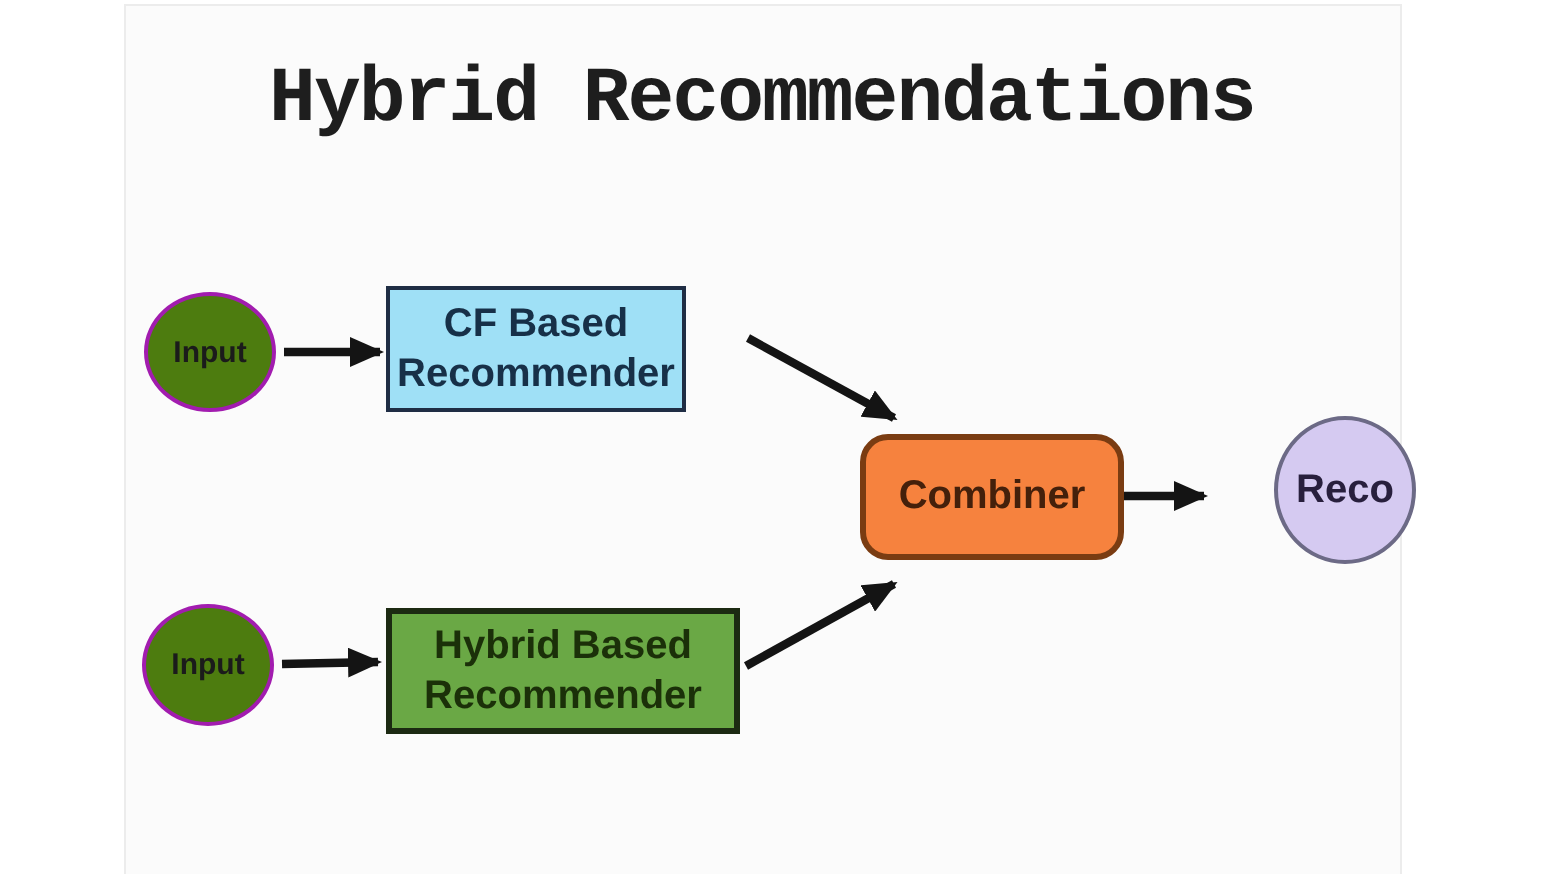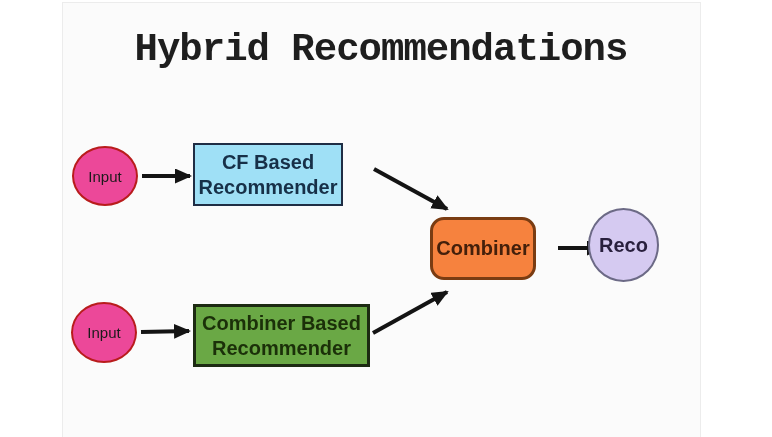--- a/index.html
+++ b/index.html
@@ -21,42 +21,42 @@
     font-size:39px; font-weight:600; letter-spacing:-1px;
     color:#1e1e1e;
     font-family:Liberation Mono, monospace;
   }
   .node {
     position:absolute; display:flex; align-items:center; justify-content:center;
     text-align:center; box-sizing:border-box;
   }
   .ellipse { border-radius:50%; }
   .input-circle {
-    background:#ec4899; border:2px solid #b91c1c;
-    font-size:15px; font-weight:400; color:#1b1b1b;
+    background:#4d7c0f; border:2px solid #a21caf;
+    font-size:15px; font-weight:700; color:#1b1b1b;
   }
   .node-input-top    { left:72px;  top:146px; width:66px; height:60px; }
   .node-input-bottom { left:71px;  top:302px; width:66px; height:61px; }
   .node-cf {
     left:193px; top:143px; width:150px; height:63px;
     background:#9fe0f6; border:2px solid #1f2d44;
     font-size:20px; font-weight:700; color:#173048; line-height:1.22;
   }
   .node-content {
     left:193px; top:304px; width:177px; height:63px;
     background:#6aa845; border:3px solid #1c2a12;
     font-size:20px; font-weight:700; color:#1b3009; line-height:1.22;
   }
   .node-combiner {
-    left:430px; top:217px; width:106px; height:63px;
+    left:430px; top:217px; width:132px; height:63px;
     background:#f6823e; border:3px solid #7a3c12; border-radius:14px;
     font-size:20px; font-weight:700; color:#44200b;
   }
   .node-reco {
-    left:588px; top:208px; width:71px; height:74px;
+    left:637px; top:208px; width:71px; height:74px;
     background:#d5caf1; border:2px solid #6c6a86;
     font-size:20px; font-weight:700; color:#281f3d;
   }
   .arrow-layer { position:absolute; left:0; top:0; width:772px; height:437px; pointer-events:none; }
   .arrow { stroke:#141414; stroke-width:4.2; fill:none; marker-end:url(#arrowhead); }
 </style>
 </head>
 <body>
 
 <div class="canvas">
@@ -87,21 +87,21 @@
       <span>Recommender</span>
     </span>
   </div>
 
   <div class="node ellipse input-circle node-input-bottom">
     <span>Input</span>
   </div>
 
   <div class="node node-content">
     <span>
-      <span>Combiner Based</span><br>
+      <span>Hybrid Based</span><br>
       <span>Recommender</span>
     </span>
   </div>
 
   <div class="node node-combiner">
     <span>Combiner</span>
   </div>
 
   <div class="node ellipse node-reco">
     <span>Reco</span>

